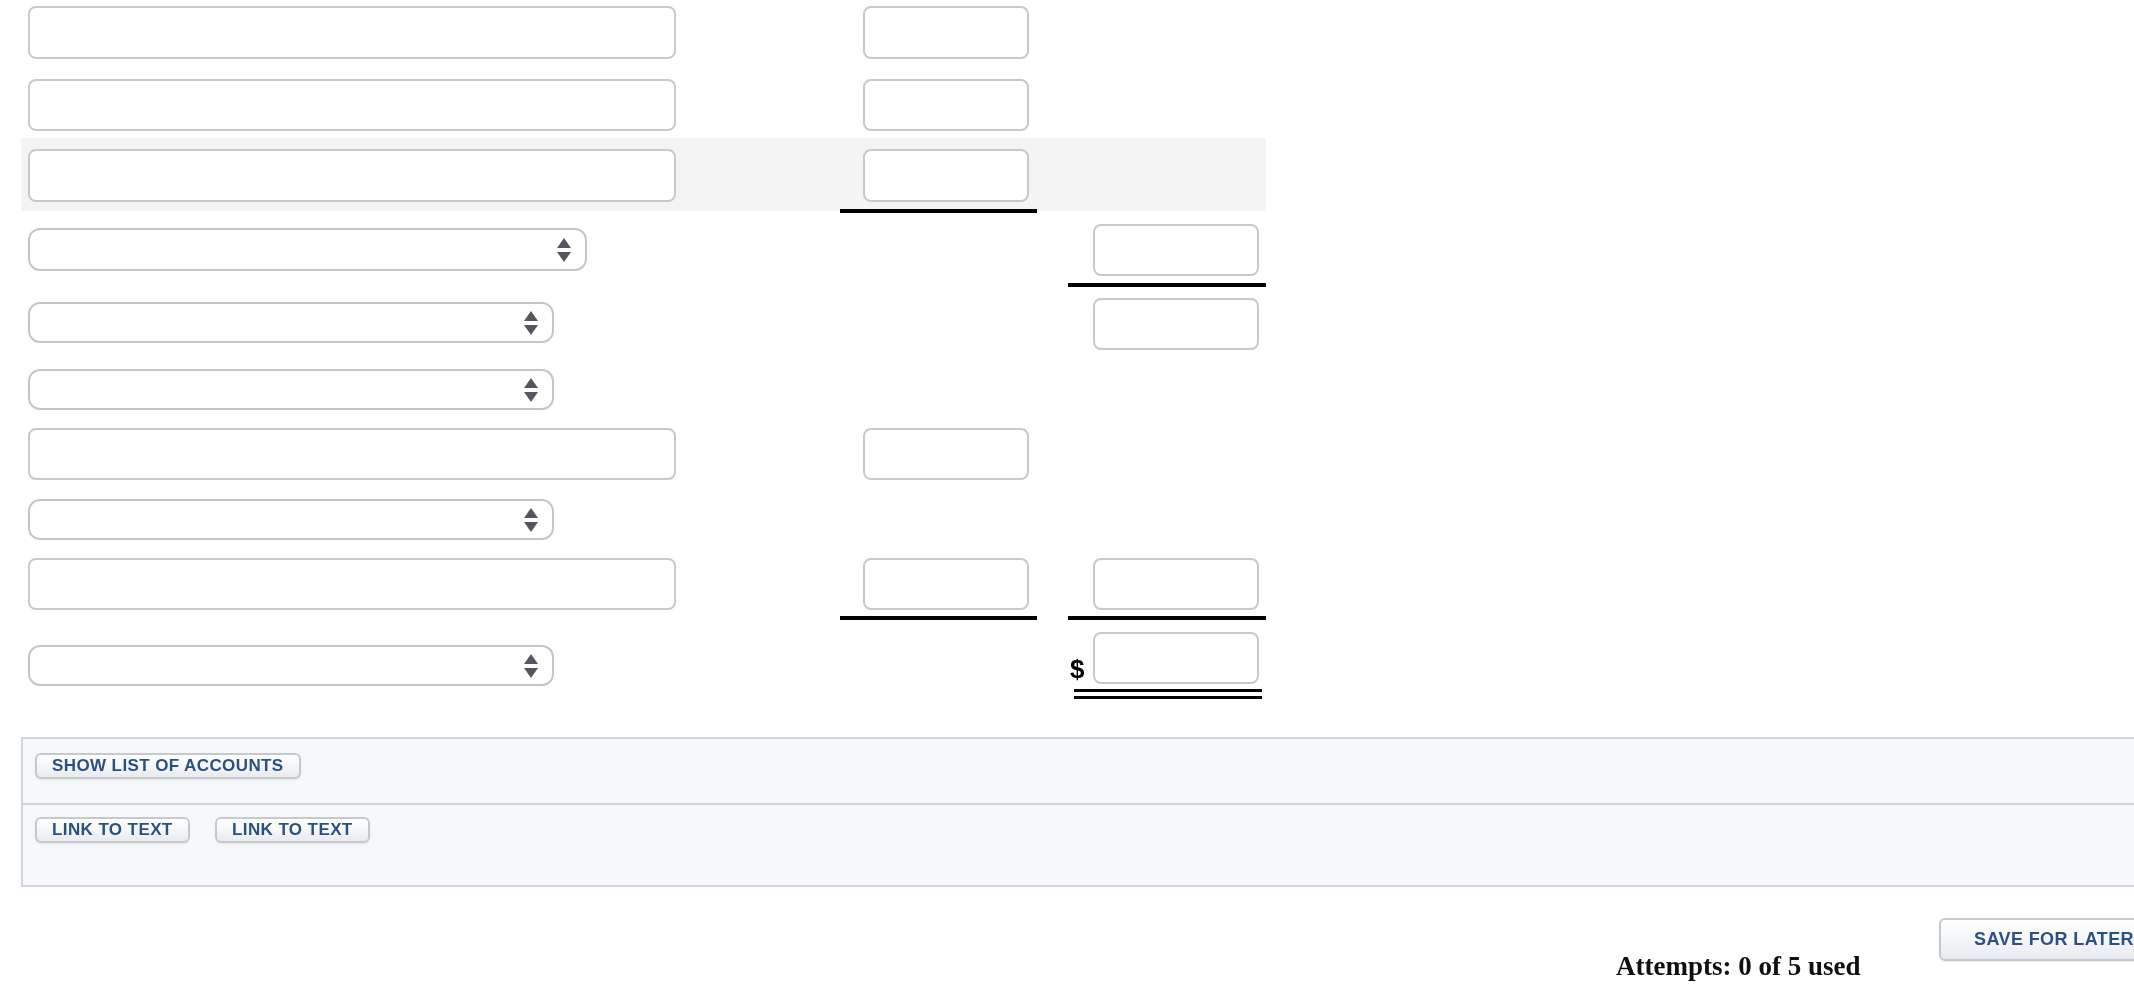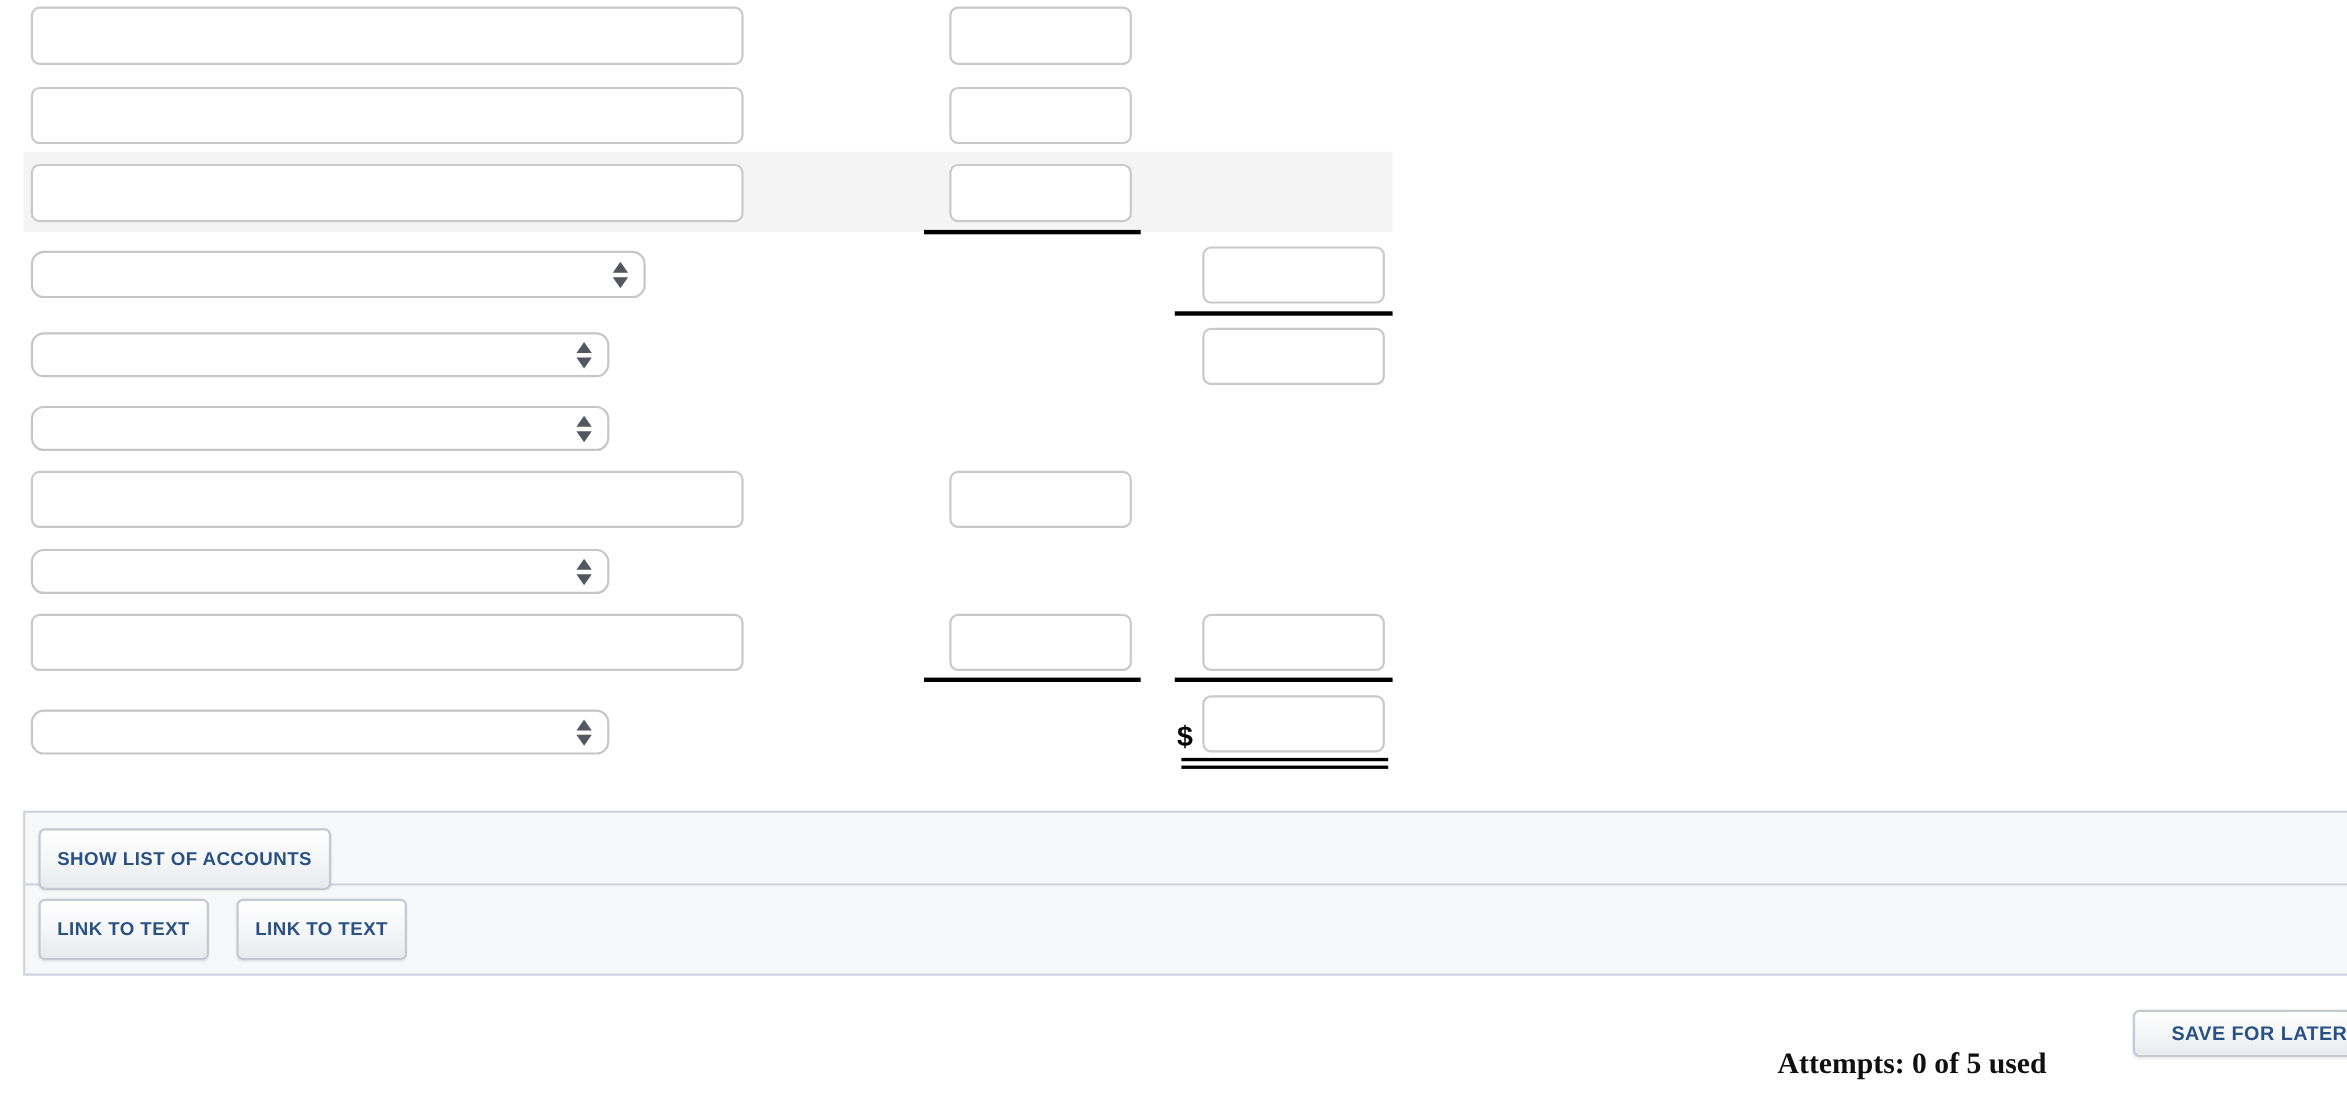--- a/index.html
+++ b/index.html
@@ -71,21 +71,21 @@
   .btn{
     position:absolute;
     display:inline-block;
     background:linear-gradient(180deg,#ffffff 0%,#f4f5f7 55%,#e8eaee 100%);
     border:2px solid #c4c9d0;
     border-radius:6px;
     color:#2a5183;
     font-weight:700;
     font-size:17px;
     letter-spacing:0.4px;
-    padding:16px 15px;
+    padding:1px 15px;
     font-family:"Liberation Sans", sans-serif;
     box-shadow:0 1px 2px rgba(0,0,0,0.08);
     cursor:pointer;
     white-space:nowrap;
   }
   .attempts{
     position:absolute;
     left:1616px;top:922px;
     font-size:27px;font-weight:700;color:#101010;
     font-family:Liberation Serif, serif;

